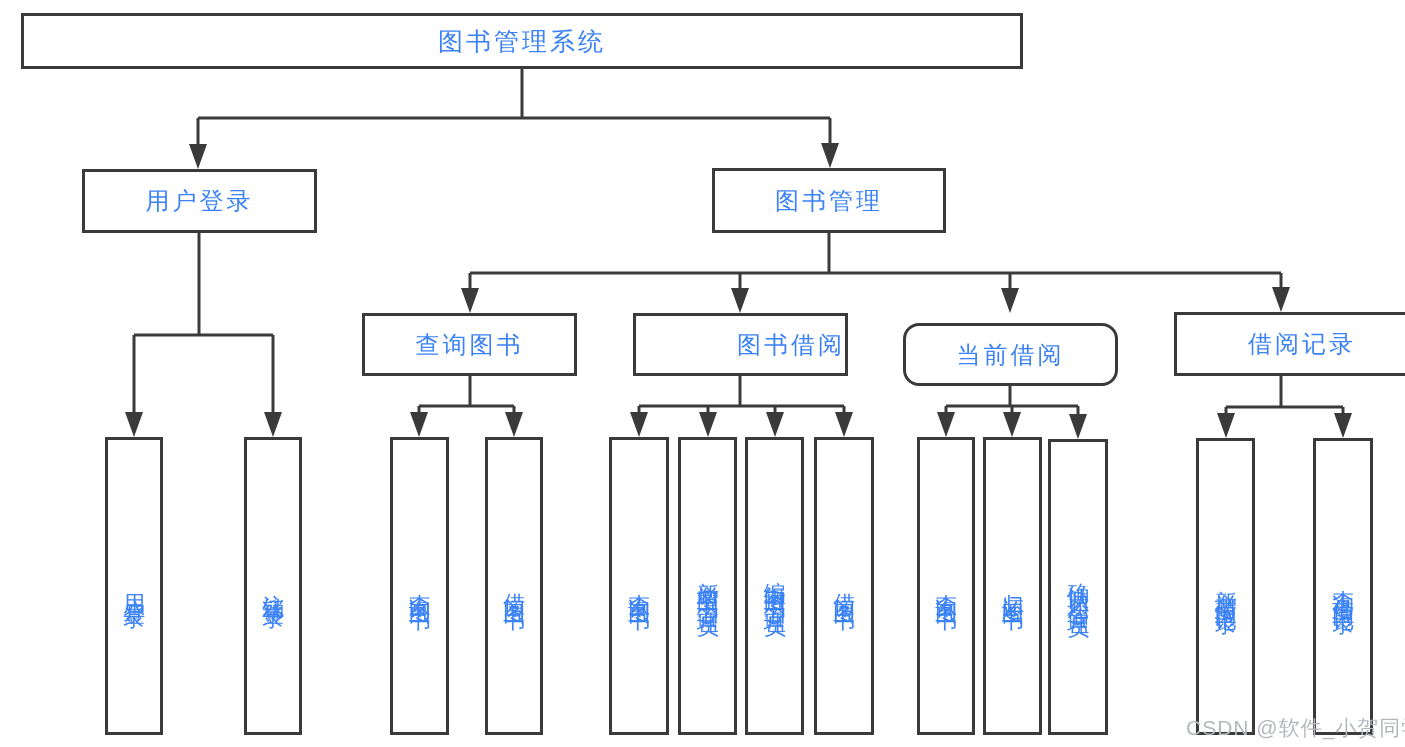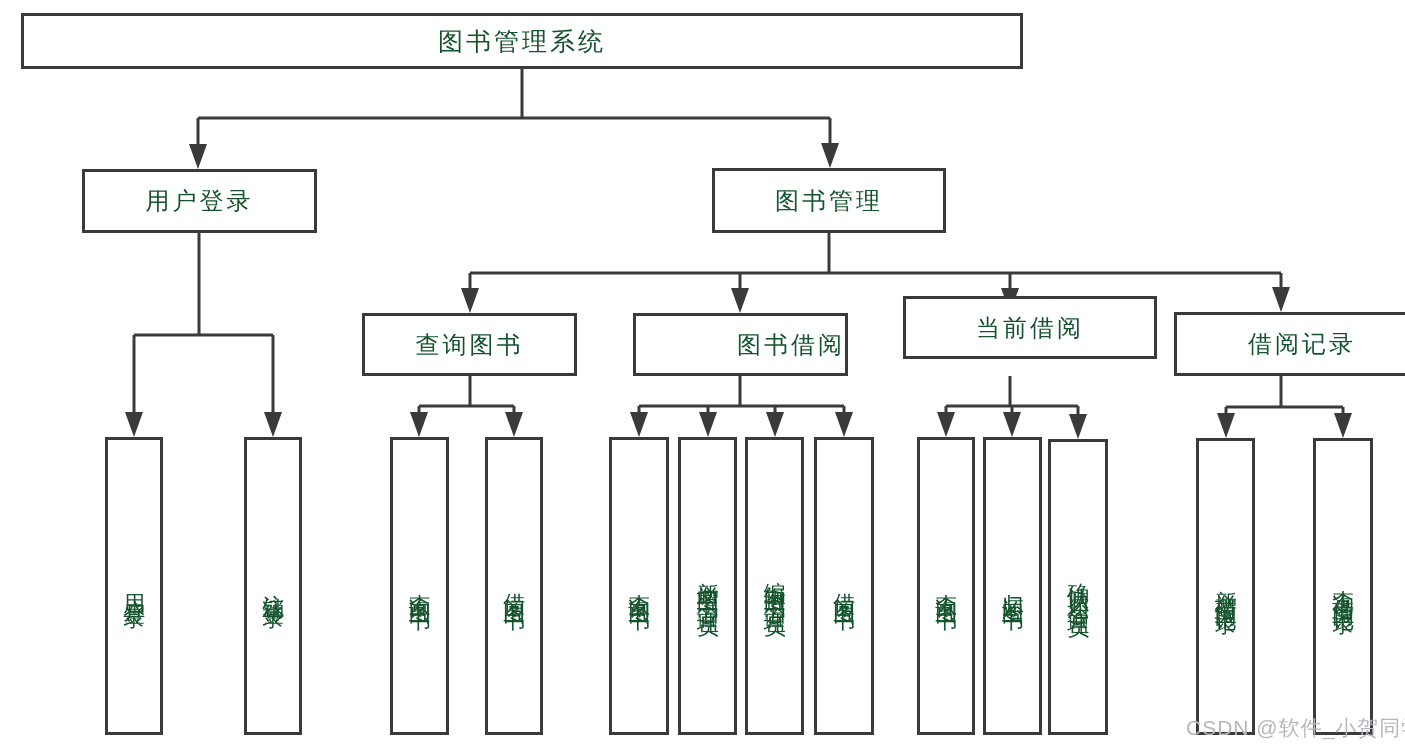--- a/index.html
+++ b/index.html
@@ -23,21 +23,21 @@
     height: 747px;
   }
   .node {
     position: absolute;
     box-sizing: border-box;
     border: 3px solid #3a3a3a;
     background: #ffffff;
     display: flex;
     align-items: center;
     justify-content: center;
-    color: #14532d;
+    color: #3b82f6;
     white-space: nowrap;
   }
   .node.h {
     font-size: 24px;
     letter-spacing: 3px;
   }
   .node.root-box {
     font-size: 25px;
     letter-spacing: 3px;
   }
@@ -140,21 +140,21 @@
   <div class="node h" style="left:712px; top:168px; width:234px; height:65px;text-align:right;">
     <span>图书管理</span>
   </div>
 
   <div class="node h" style="left:362px; top:313px; width:215px; height:63px;">
     <span>查询图书</span>
   </div>
   <div class="node h" style="left:633px; top:313px; width:215px; height:63px;justify-content:flex-end;">
     <span>图书借阅</span>
   </div>
-  <div class="node h" style="left:903px; top:296px; width:254px; height:63px;">
+  <div class="node h" style="left:903px; top:323px; width:215px; height:63px;border-radius:16px;">
     <span>当前借阅</span>
   </div>
   <div class="node h" style="left:1174px; top:312px; width:256px; height:64px;">
     <span>借阅记录</span>
   </div>
 
   <div class="node leaf" style="left:105px; top:437px; width:58px; height:298px;">
     <span>用户登录</span>
   </div>
   <div class="node leaf" style="left:244px; top:437px; width:58px; height:298px;">

